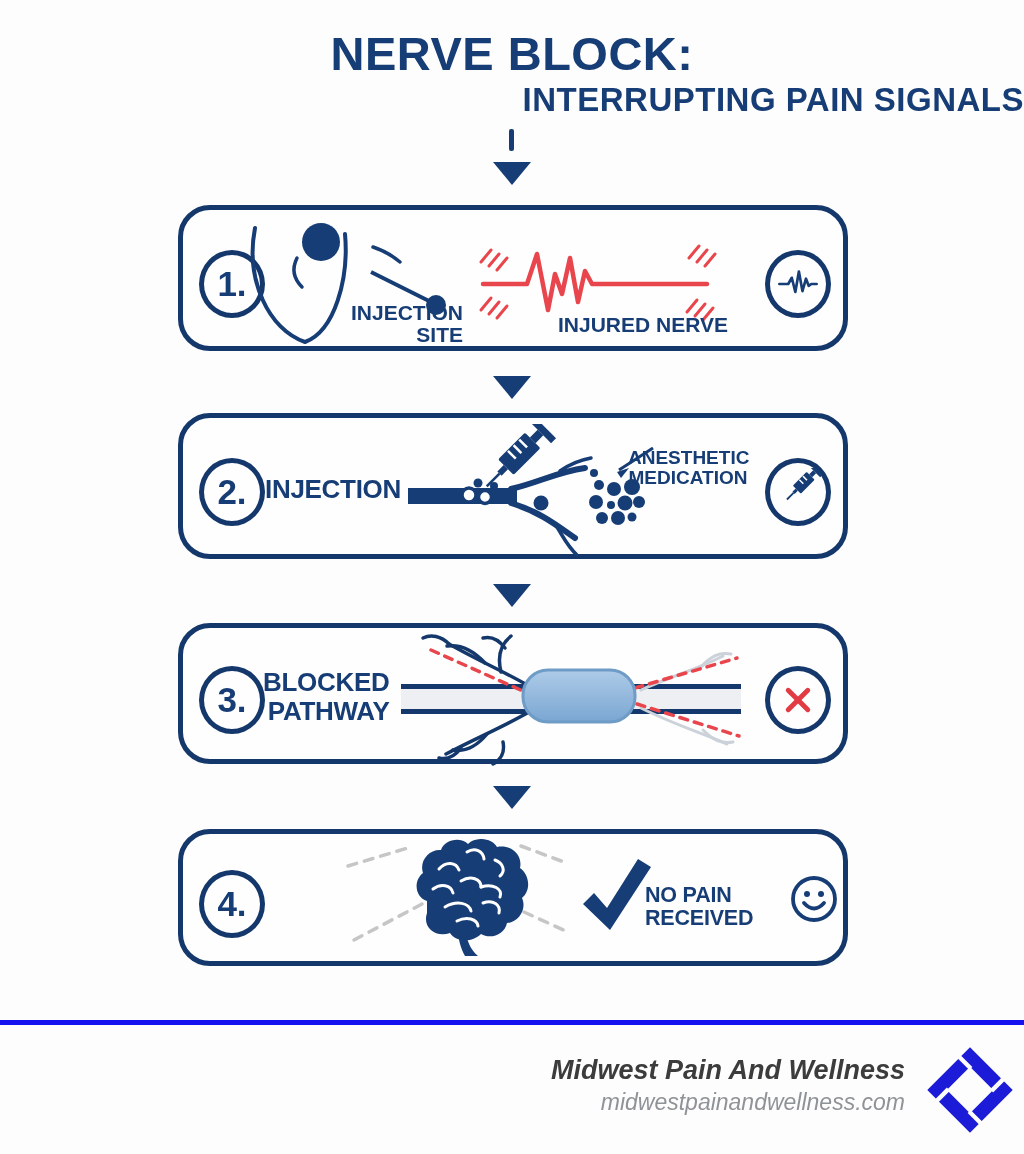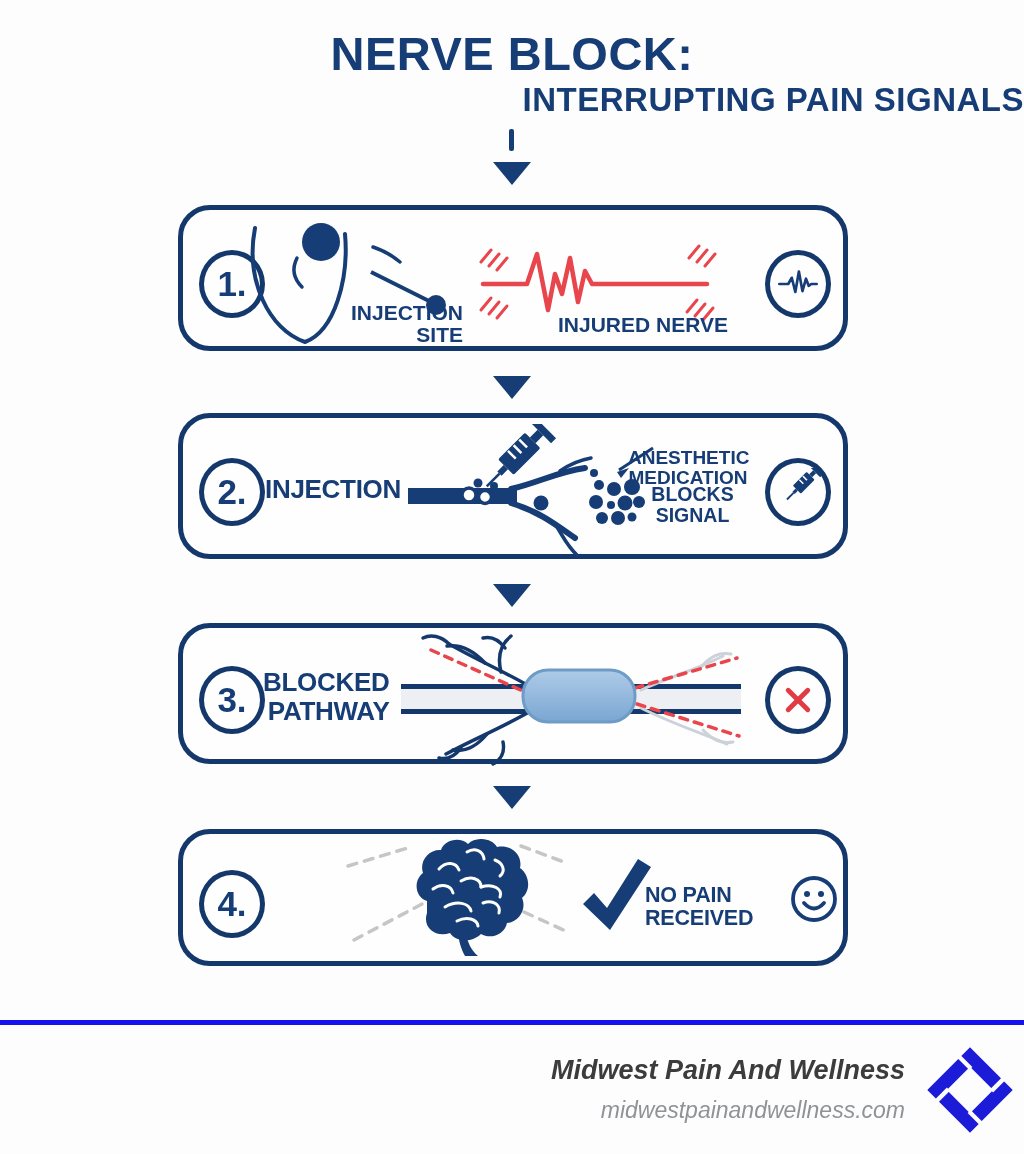--- a/index.html
+++ b/index.html
@@ -28,21 +28,21 @@
   .badge{position:absolute;left:16px;width:56px;height:58px;border:5px solid #14386b;
     border-radius:50%;display:flex;align-items:center;justify-content:center;
     font-size:35px;font-weight:bold;color:#163d75;background:#fefefe;}
   .icon-circle{position:absolute;right:12px;width:56px;height:58px;border:5px solid #14386b;
     border-radius:50%;display:flex;align-items:center;justify-content:center;background:#fefefe;}
   .cap{position:absolute;font-weight:bold;color:#163d75;line-height:1.07;}
   
   .footer-line{top:1020px;left:0;width:1024px;height:5px;background:#1512f0;}
   .brand{top:1056px;right:119px;text-align:right;font-style:italic;}
   .brand-name{font-size:27px;font-weight:bold;color:#3c3c3c;line-height:1.1;}
-  .brand-url{font-size:23px;color:#8f9397;line-height:1.2;margin-top:11px;}
+  .brand-url{font-size:23px;color:#8f9397;line-height:1.2;margin-top:3px;}
 </style>
 </head>
 <body>
 
 <div class="canvas">
 
   <div class="abs title1">NERVE BLOCK:</div>
   <div class="abs title2">INTERRUPTING PAIN SIGNALS</div>
   <div class="abs tick"></div>
   <div class="abs tri" style="top:162px;"></div>
@@ -128,24 +128,20 @@
     </svg>
 
     <svg class="abs" style="left:420px;top:26px;" width="55" height="36" viewBox="0 0 55 36">
       <line x1="50" y1="4" x2="16" y2="26" stroke="#163d75" stroke-width="3"></line>
       <path d="M14,28 l12,-4 l-8,10 z" fill="#163d75"></path>
     </svg>
     <div class="cap" style="left:445px;top:18px;width:120px;text-align:center;font-size:19px;margin-top:12px;">
       <div>ANESTHETIC</div>
       <div>MEDICATION</div>
     </div>
-    <div class="cap" style="left:452px;top:66px;width:115px;text-align:center;font-size:19.5px;">
-      <div>BLOCKS</div>
-      <div>SIGNAL</div>
-    </div>
 
     <div class="icon-circle" style="top:40px;">
       <svg width="48" height="48" viewBox="0 0 54 54">
         <g transform="translate(24,26) rotate(45) scale(0.58)">
           <rect x="-15" y="-60" width="30" height="7" fill="#163d75"></rect>
           <rect x="-4" y="-53" width="8" height="11" fill="#163d75"></rect>
           <rect x="-11" y="-42" width="22" height="38" rx="2" fill="#163d75"></rect>
           <line x1="-10" y1="-31" x2="1" y2="-31" stroke="#ffffff" stroke-width="3"></line>
           <line x1="-10" y1="-21" x2="1" y2="-21" stroke="#ffffff" stroke-width="3"></line>
           <rect x="-3" y="-4" width="6" height="9" fill="#163d75"></rect>

